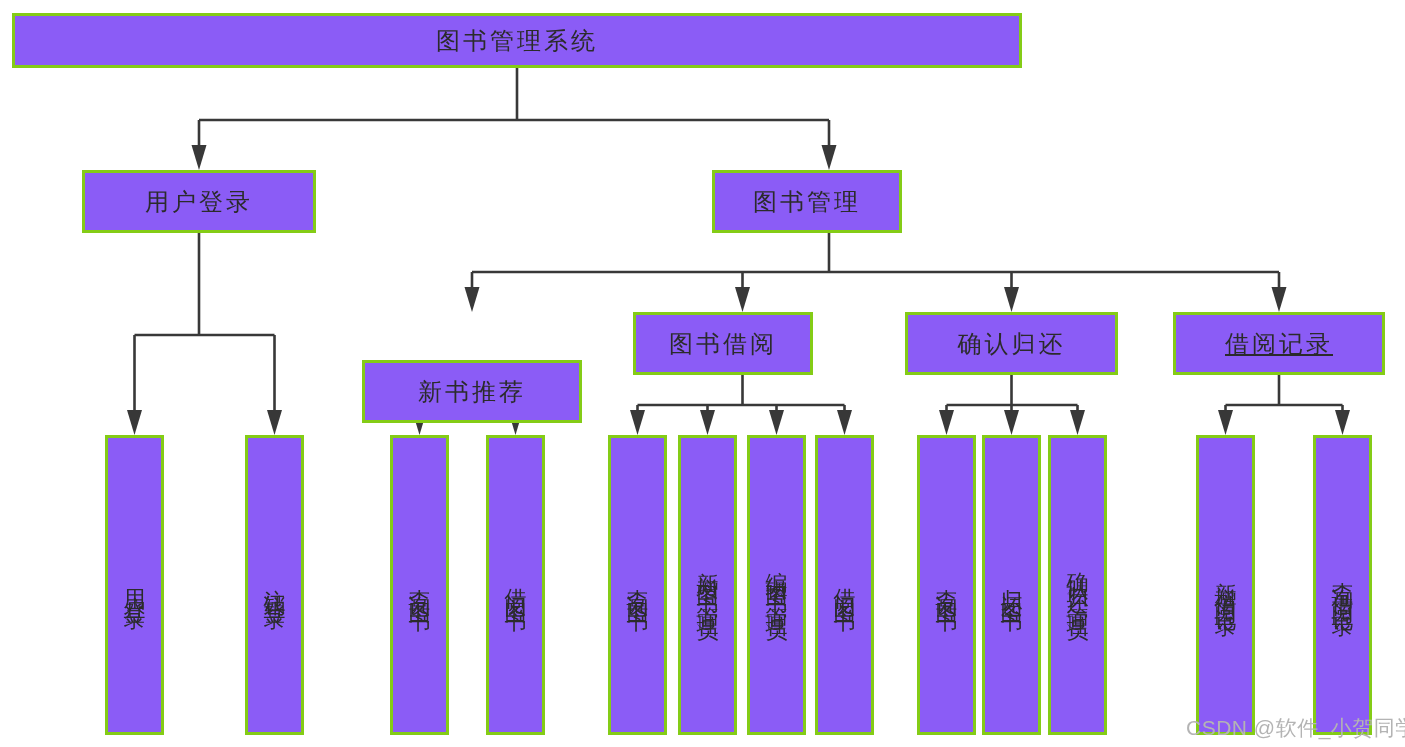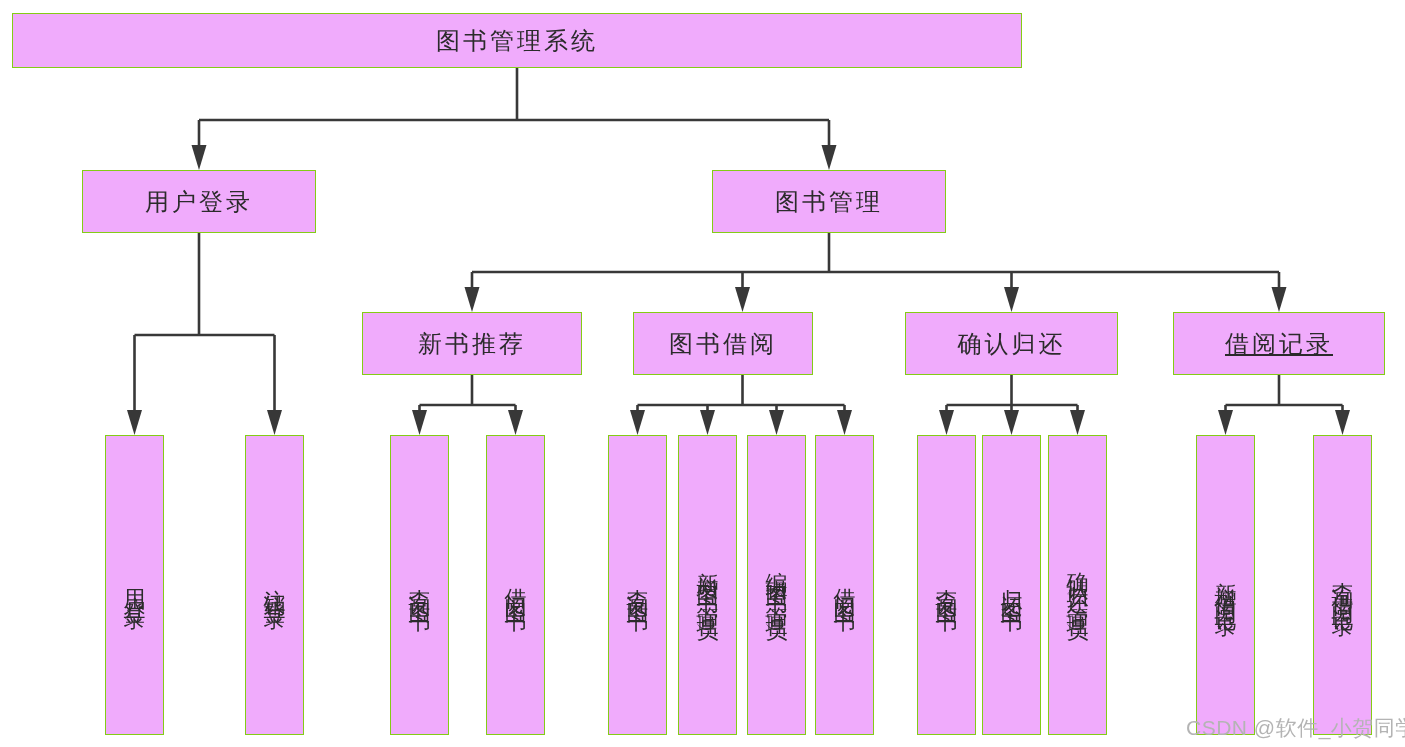--- a/index.html
+++ b/index.html
@@ -13,22 +13,22 @@
   }
   #connectors {
     position: absolute;
     left: 0; top: 0;
     width: 1405px; height: 747px;
     z-index: 1;
   }
   .box {
     position: absolute;
     box-sizing: border-box;
-    background: #f0abfc;
-    border: 1px solid #84cc16;
+    background: #8b5cf6;
+    border: 3px solid #84cc16;
     display: flex;
     align-items: center;
     justify-content: center;
     color: #2b2b2b;
     z-index: 2;
   }
   .hlabel { font-size: 24px; letter-spacing: 3px; white-space: nowrap; }
   .root  { left: 12px;  top: 13px;  width: 1010px; height: 55px; }
   .lvl2  { top: 170px; height: 63px; }
   .lvl3  { top: 312px; height: 63px; }
@@ -80,25 +80,25 @@
       <polygon points="1335,410 1350,410 1342.5,435" fill="#383838"></polygon>
     </svg>
 
   <div class="box root">
     <span class="hlabel">图书管理系统</span>
   </div>
 
   <div class="box lvl2" style="left:82px; width:234px;">
     <span class="hlabel">用户登录</span>
   </div>
-  <div class="box lvl2" style="left:712px; width:234px;justify-content:center;">
+  <div class="box lvl2" style="left:712px; width:190px;justify-content:center;">
     <span class="hlabel">图书管理</span>
   </div>
 
-  <div class="box lvl3" style="left:362px; width:220px;">
+  <div class="box lvl3" style="left:362px; width:220px;margin-top:48px;">
     <span class="hlabel">新书推荐</span>
   </div>
   <div class="box lvl3" style="left:633px; width:180px;">
     <span class="hlabel">图书借阅</span>
   </div>
   <div class="box lvl3" style="left:905px; width:213px;">
     <span class="hlabel">确认归还</span>
   </div>
   <div class="box lvl3" style="left:1173px; width:212px;text-decoration:underline;">
     <span class="hlabel">借阅记录</span>

